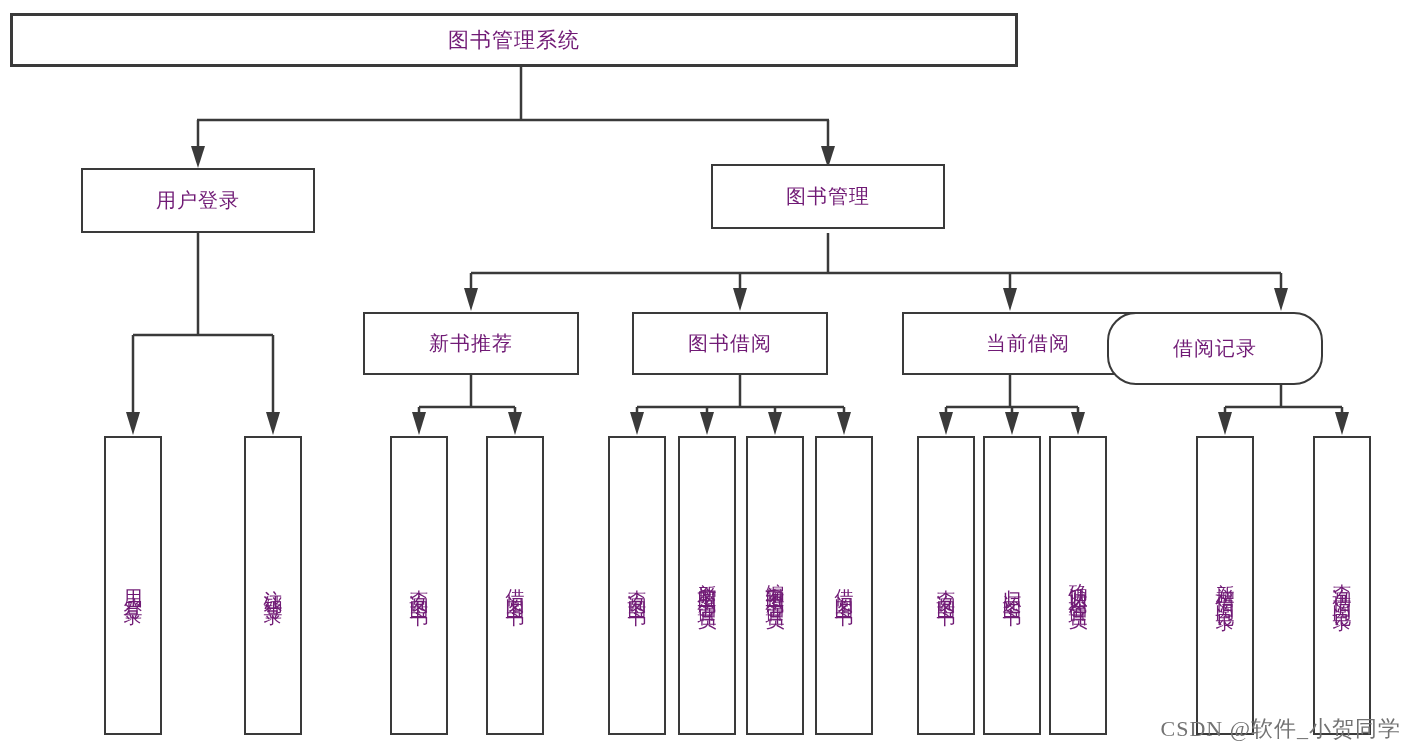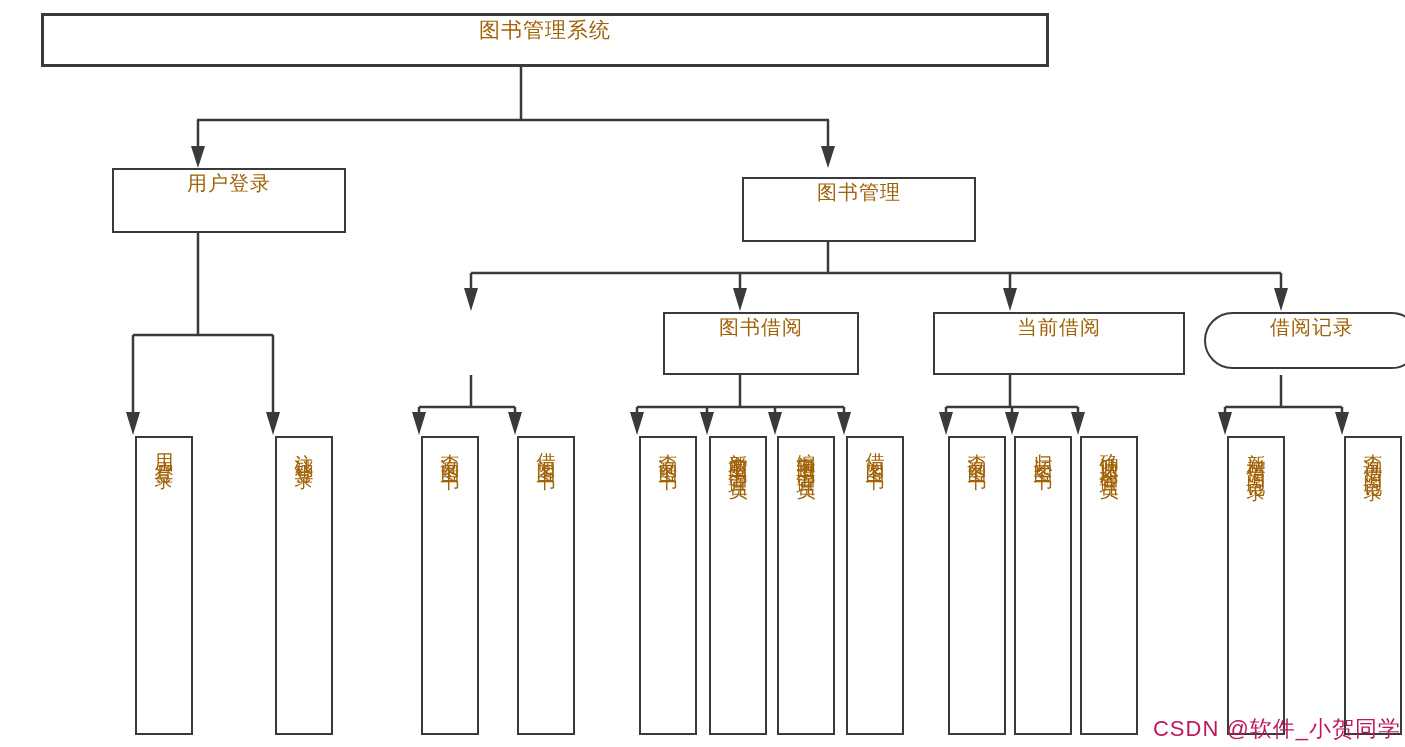--- a/index.html
+++ b/index.html
@@ -20,23 +20,23 @@
     left: 0; top: 0;
     width: 1405px;
     height: 747px;
   }
   .node {
     position: absolute;
     box-sizing: border-box;
     background: #ffffff;
     border: 2.5px solid #3a3a3a;
     display: flex;
+    align-items: center;
     justify-content: center;
-    color: #a16207;
-    margin-left: 31px;
+    color: #701a75;
   }
   .node.h {
     font-size: 20px;
     letter-spacing: 1px;
     white-space: nowrap;
   }
   .node.root {
     border-width: 3px;
     font-size: 21px;
   }
@@ -55,22 +55,23 @@
   }
   .node.v .vtext.long {
     letter-spacing: 4px;
   }
   .watermark {
     position: absolute;
     right: 4px;
     bottom: 3px;
     font-size: 22px;
     letter-spacing: 1px;
-    color: #be185d;
+    color: #737373;
     white-space: nowrap;
+    font-family: Liberation Serif, serif;
   }
 </style>
 </head>
 <body>
 
 <div id="canvas">
 
   <svg id="connectors" viewBox="0 0 1405 747" xmlns="http://www.w3.org/2000/svg">
     <g stroke="#3a3a3a" stroke-width="2.5" fill="none">
 
@@ -140,31 +141,34 @@
     </g>
   </svg>
 
   <div class="node h root" style="left:10px; top:13px; width:1008px; height:54px;">
     <span>图书管理系统</span>
   </div>
 
   <div class="node h" style="left:81px; top:168px; width:234px; height:65px;">
     <span>用户登录</span>
   </div>
-  <div class="node h" style="left:711px; top:177px; width:234px; height:65px;">
+  <div class="node h" style="left:711px; top:164px; width:234px; height:65px;">
     <span>图书管理</span>
   </div>
 
+  <div class="node h" style="left:363px; top:312px; width:216px; height:63px;">
+    <span>新书推荐</span>
+  </div>
   <div class="node h" style="left:632px; top:312px; width:196px; height:63px;">
     <span>图书借阅</span>
   </div>
   <div class="node h" style="left:902px; top:312px; width:252px; height:63px;">
     <span>当前借阅</span>
   </div>
-  <div class="node h" style="left:1173px; top:312px; width:216px; height:57px;border-radius:29px;">
+  <div class="node h" style="left:1107px; top:312px; width:216px; height:73px;border-radius:29px;">
     <span>借阅记录</span>
   </div>
 
   <div class="node v" style="left:104px;">
     <span class="vtext">用户登录</span>
   </div>
   <div class="node v" style="left:244px;">
     <span class="vtext">注销登录</span>
   </div>
 

